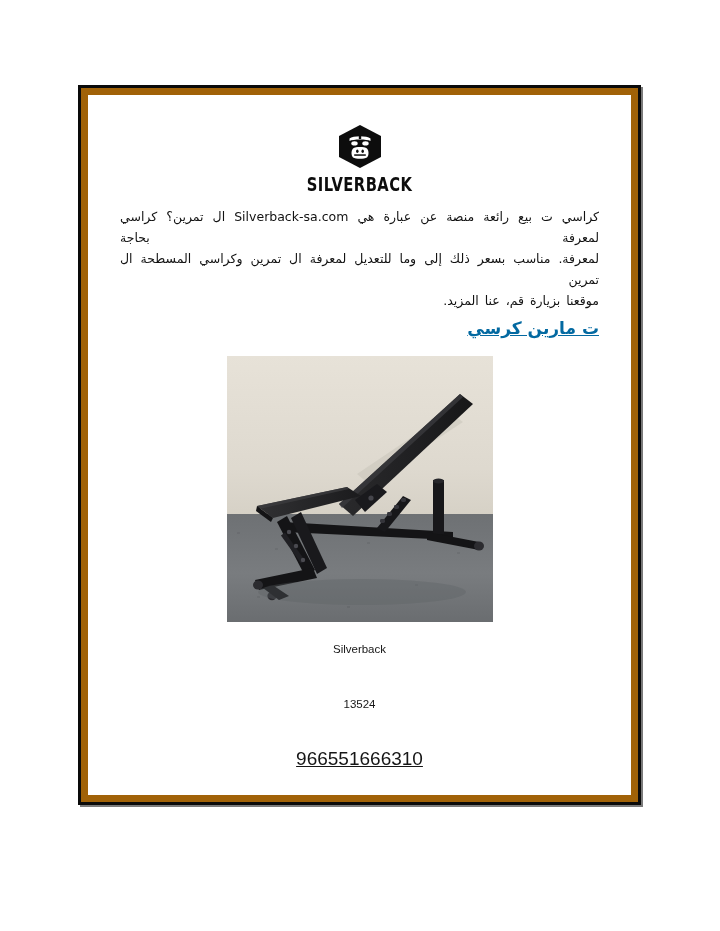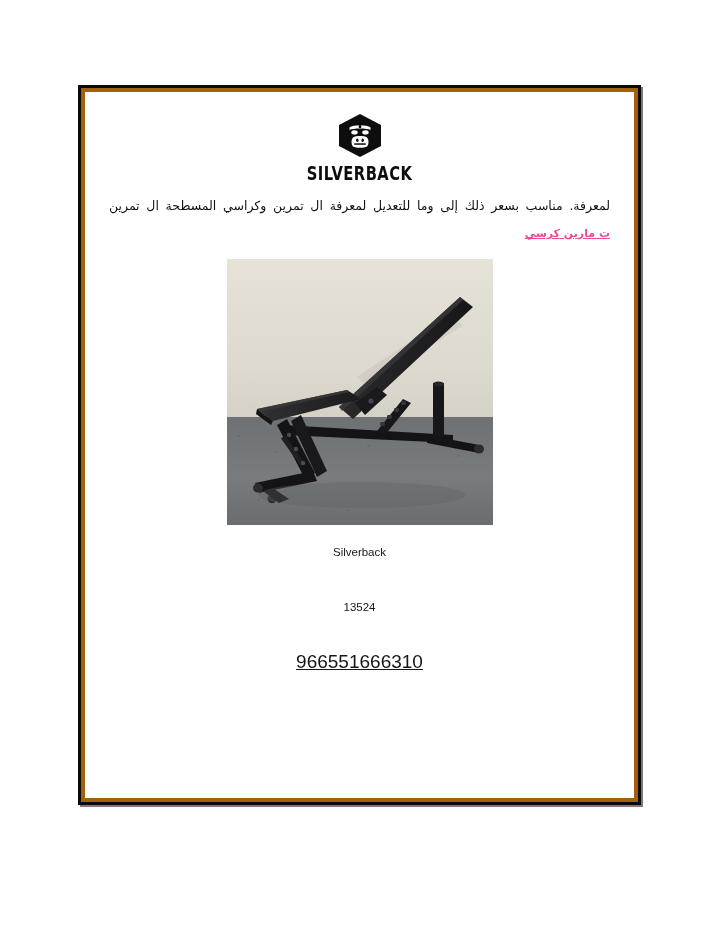--- a/index.html
+++ b/index.html
@@ -23,22 +23,22 @@
     width: 563px;
     height: 720px;
     background: #ffffff;
     border: 3px solid #0a0a0a;
     box-sizing: border-box;
     box-shadow: 2px 2px 0 0 #7a7a7a;
   }
   .page-inner {
     position: absolute;
     left: 0; top: 0; right: 0; bottom: 0;
-    border: 4px solid #a16207;
-    padding: 8px;
+    border: 7px solid #a16207;
+    padding: 16px;
     box-sizing: border-box;
   }
 
   
   .logo-wrap {
     width: 100%;
     text-align: center;
     padding-top: 13px;
   }
   .logo-mark {
@@ -78,22 +78,22 @@
     white-space: normal;
   }
 
   .link-row {
     direction: rtl;
     margin: 7px 16px 0 16px;
     text-align: right;
   }
   .product-link {
     font-family: "DejaVu Sans", "Liberation Sans", sans-serif;
-    font-size: 11px;
-    color: #ec4899;
+    font-size: 17px;
+    color: #0369a1;
     text-decoration: underline;
     font-weight: 600;
     cursor: pointer;
   }
 
   
   .photo-wrap {
     width: 100%;
     text-align: center;
     margin-top: 18px;
@@ -148,21 +148,23 @@
           <ellipse cx="26.7" cy="27.2" rx="1.25" ry="1.7" fill="#0d0d0d"></ellipse>
           <rect x="18.2" y="30.3" width="11.6" height="1.5" fill="#0d0d0d"></rect>
 
           <rect x="22.8" y="11.8" width="2.4" height="3.2" fill="#0d0d0d"></rect>
         </svg>
       </span>
       <span class="logo-word">SILVERBACK</span>
     </div>
 
     <div class="body-copy">
+      <span class="para-line justify">كراسي ت بيع رائعة منصة عن عبارة هي Silverback-sa.com ال تمرين؟ كراسي لمعرفة بحاجة</span>
       <span class="para-line justify">لمعرفة. مناسب بسعر ذلك إلى وما للتعديل لمعرفة ال تمرين وكراسي المسطحة ال تمرين</span>
+      <span class="para-line">موقعنا بزيارة قم، عنا المزيد.</span>
     </div>
 
     <div class="link-row">
       <a class="product-link" href="#">ت مارين كرسي</a>
     </div>
 
     <div class="photo-wrap">
       <span class="photo">
         <svg width="266" height="266" viewBox="0 0 266 266" aria-hidden="true">
           <defs>

